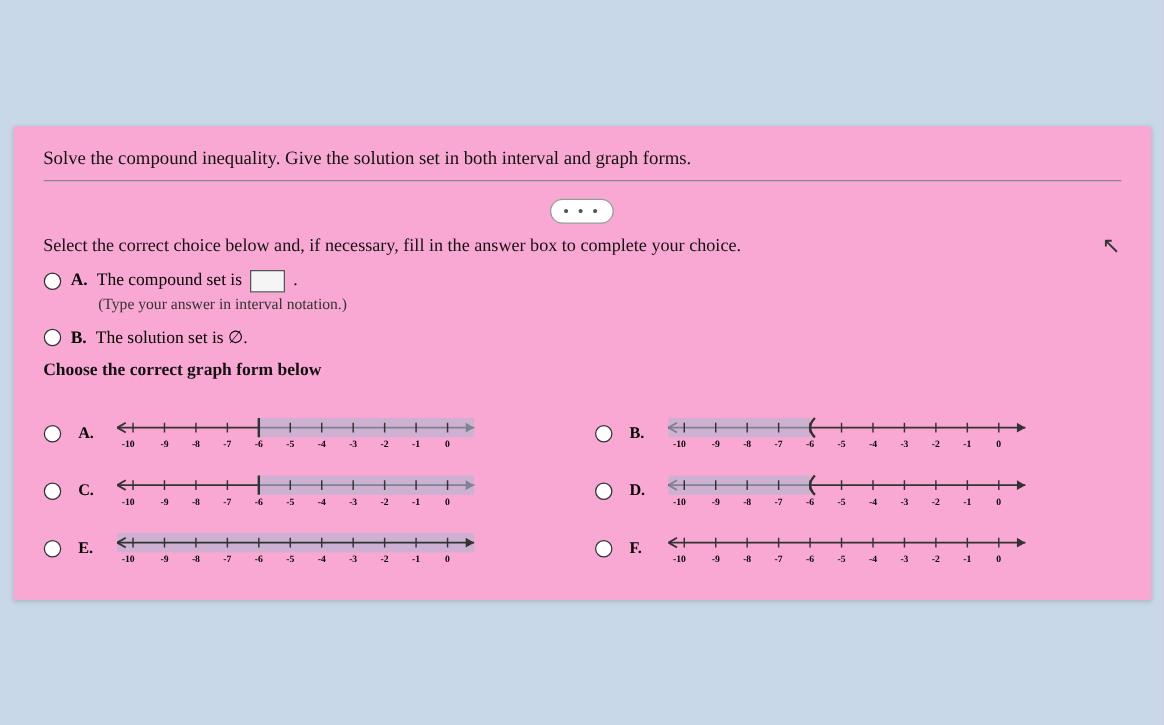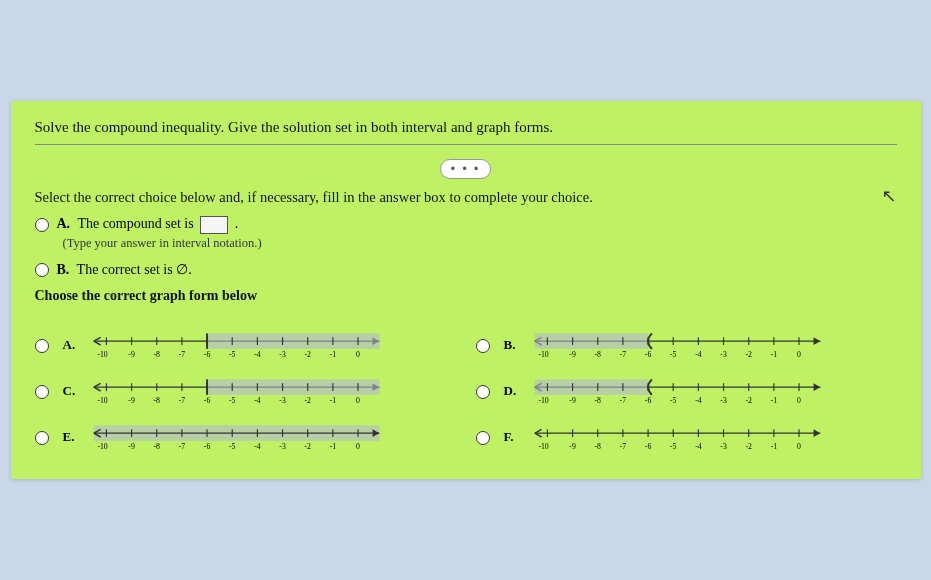--- a/index.html
+++ b/index.html
@@ -6,21 +6,21 @@
     body {
       font-family: 'Times New Roman', Times, serif;
       background: #c8d8e8;
       width: 931px;
       min-height: 580px;
       display: flex;
       align-items: center;
       justify-content: center;
     }
     .card {
-      background: #bef264;
+      background: #f9a8d4;
       width: 910px;
       padding: 18px 24px 24px 24px;
       border-radius: 2px;
       box-shadow: 0 1px 4px rgba(0,0,0,0.15);
     }
     .problem-title {
       font-size: 15px;
       margin-bottom: 8px;
       color: #111;
     }
@@ -84,21 +84,21 @@
       width: 28px;
       height: 18px;
       border: 1.5px solid #555;
       background: #f5f5f5;
       vertical-align: middle;
       margin: 0 3px;
     }
     .choice-sub {
       font-size: 12.5px;
       color: #333;
-      margin-left: 6px;
+      margin-left: 22px;
       margin-top: 2px;
     }
     .graph-section-title {
       font-size: 14px;
       font-weight: bold;
       margin: 10px 0 23px 0;
       color: #111;
     }
     .graphs-grid {
       display: grid;
@@ -114,20 +114,21 @@
       font-weight: bold;
       font-size: 13px;
       width: 20px;
       flex-shrink: 0;
     }
     .number-line-wrap {
       position: relative;
       width: 300px;
       height: 36px;
       flex-shrink: 0;
+      font-weight: bold;
     }
     .number-line-wrap svg {
       width: 100%;
       height: 100%;
     }
   </style>
 </head>
 <body>
 
 <div class="card">
@@ -147,21 +148,21 @@
       <span class="answer-box"></span>
       <span>.</span>
       <div class="choice-sub">(Type your answer in interval notation.)</div>
     </div>
   </div>
 
   <div class="choice-row">
     <span class="radio-circle"></span>
     <div>
       <span class="choice-label">B.</span>
-      <span>The correct set is ∅.</span>
+      <span>The solution set is ∅.</span>
     </div>
   </div>
 
   <div class="graph-section-title">Choose the correct graph form below</div>
 
   <div class="graphs-grid">
 
     <div class="graph-row">
       <span class="radio-circle"></span>
       <span class="graph-label">A.</span>

